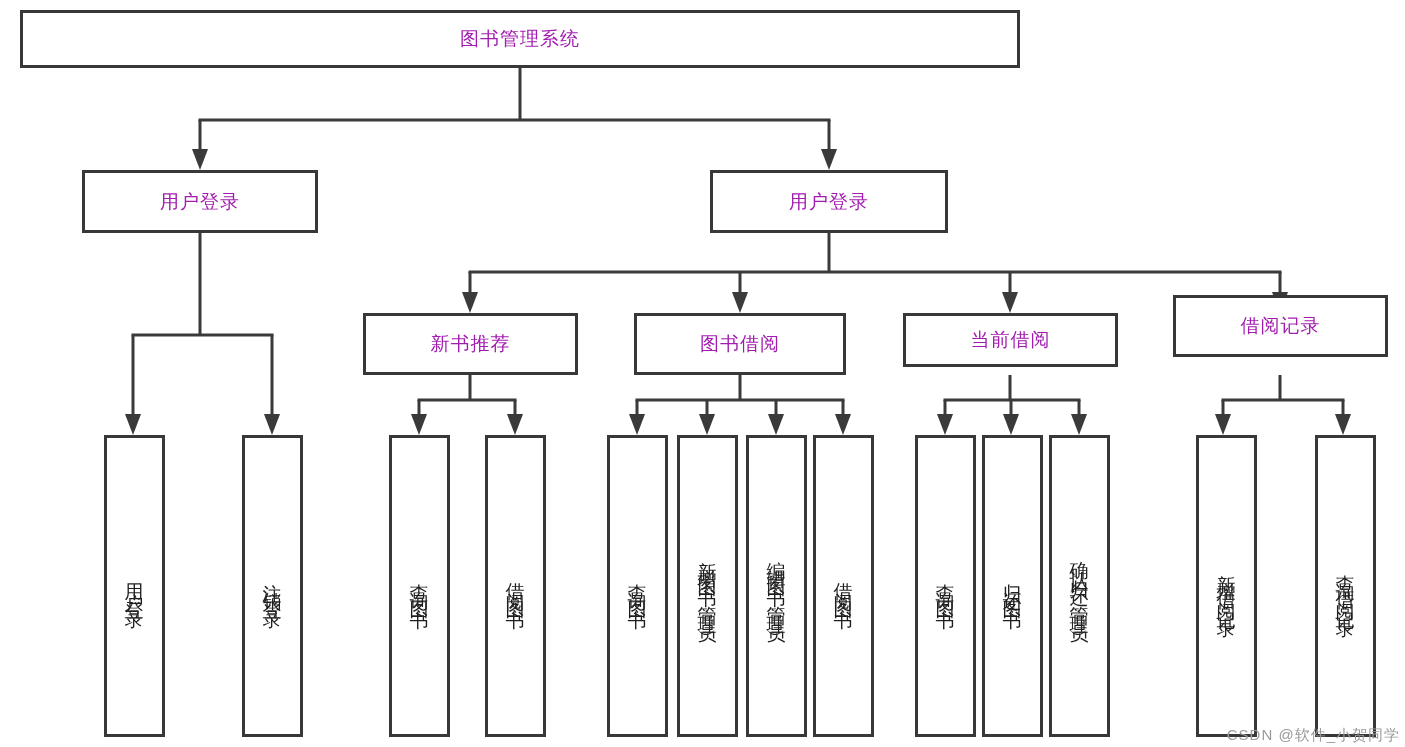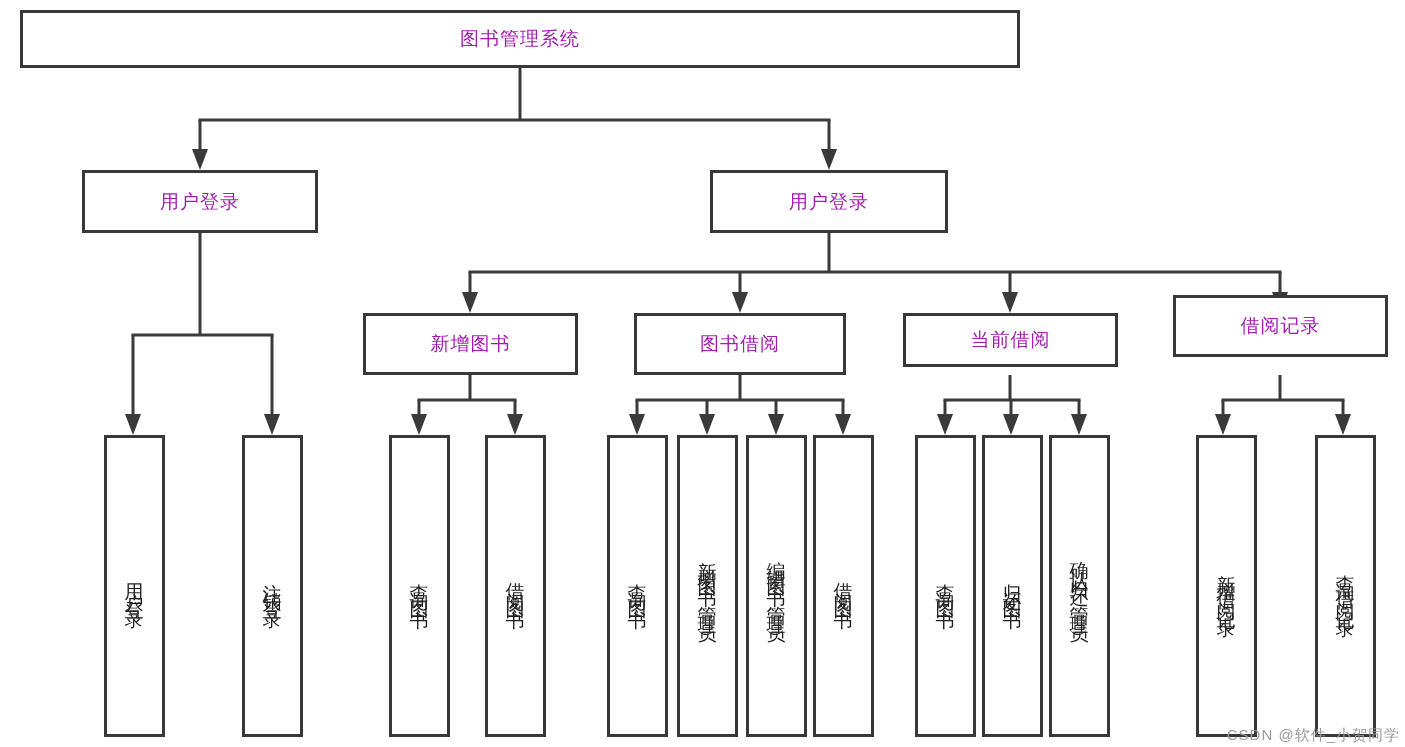--- a/index.html
+++ b/index.html
@@ -165,21 +165,21 @@
   </div>
 
   <div class="hbox" id="n-login">
     <span>用户登录</span>
   </div>
   <div class="hbox" id="n-mgmt">
     <span>用户登录</span>
   </div>
 
   <div class="hbox" id="n-newbk">
-    <span>新增图书</span>
+    <span>新书推荐</span>
   </div>
   <div class="hbox" id="n-borrow">
     <span>图书借阅</span>
   </div>
   <div class="hbox" id="n-cur">
     <span>当前借阅</span>
   </div>
   <div class="hbox" id="n-rec">
     <span>借阅记录</span>
   </div>

